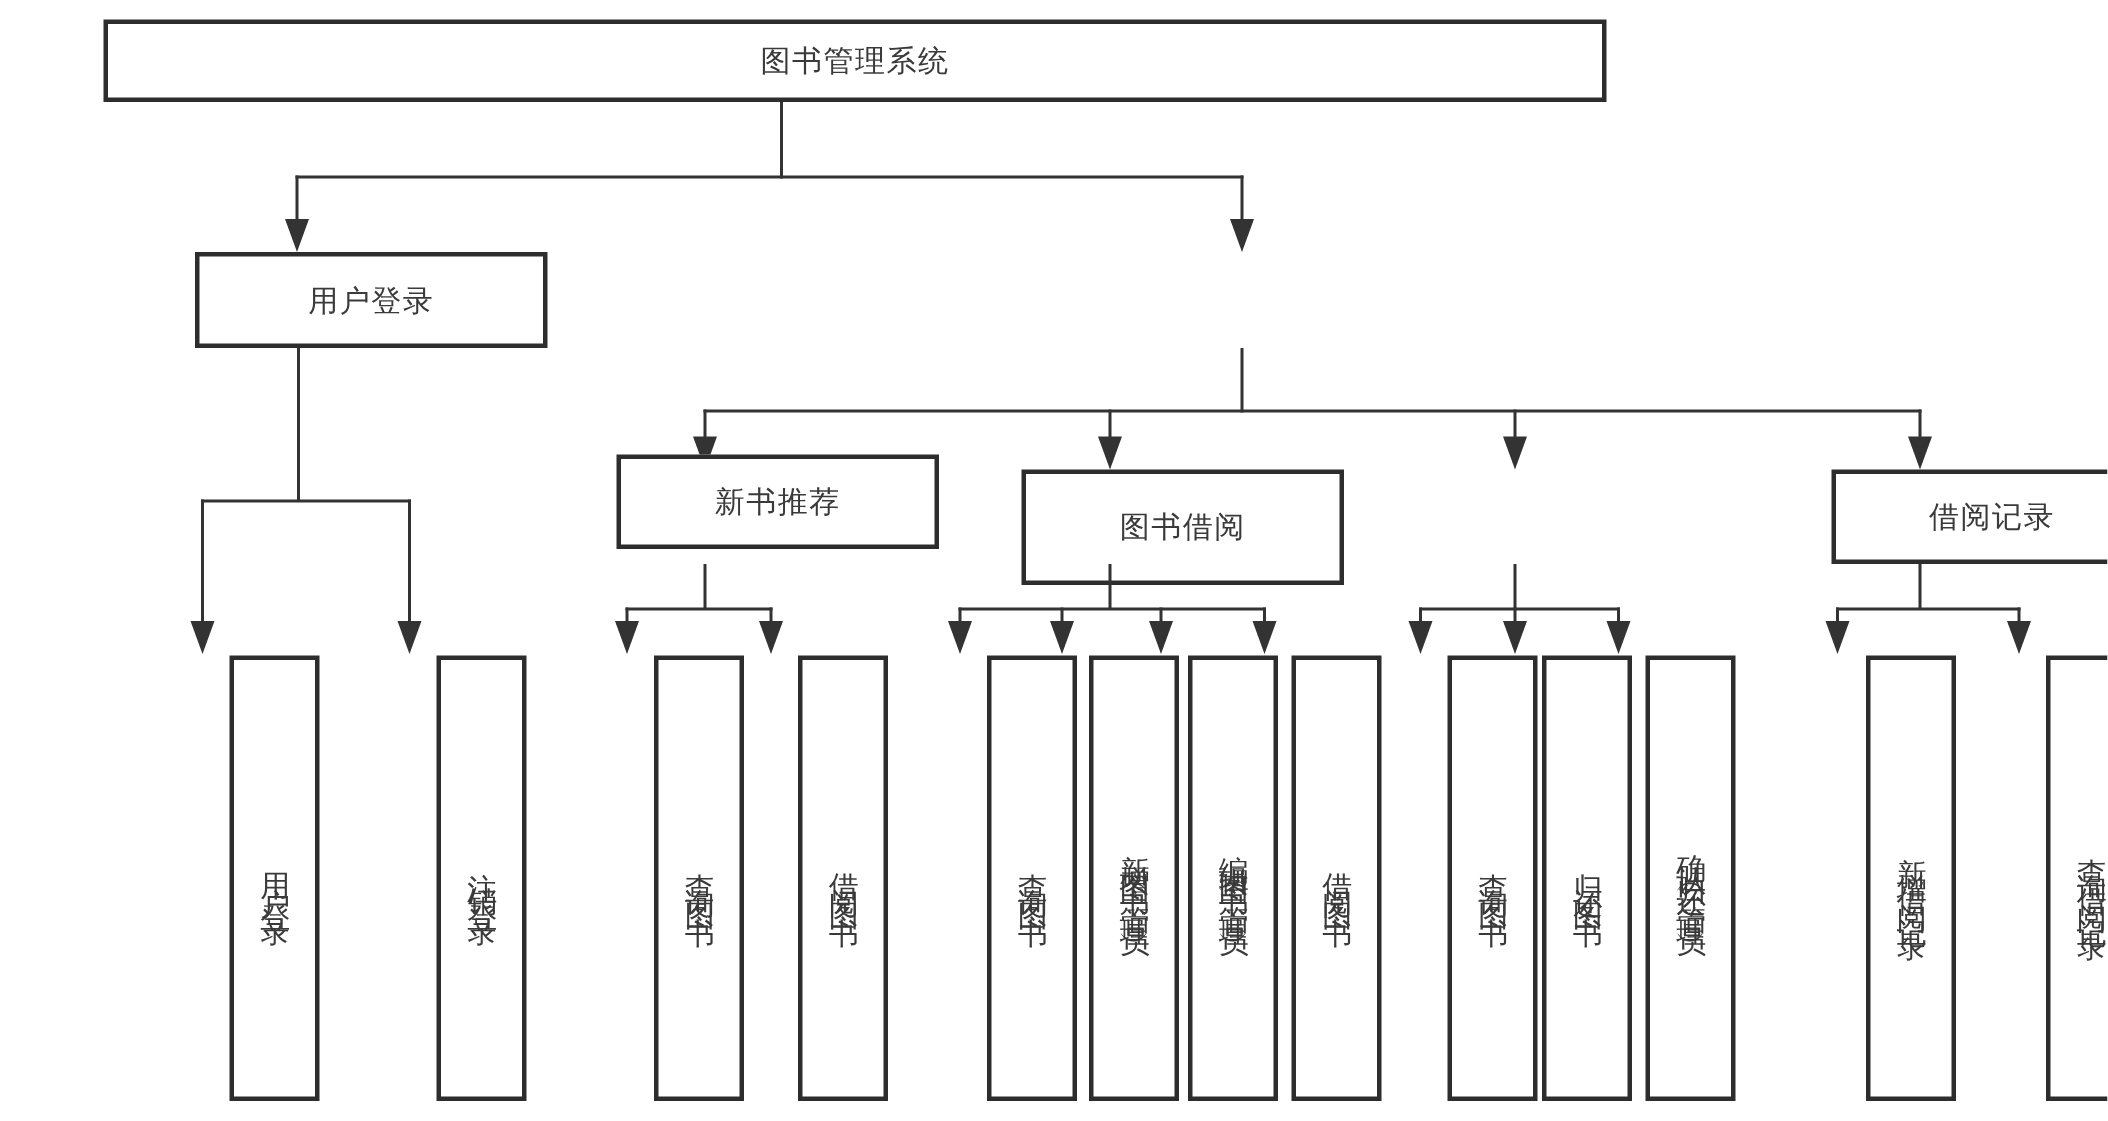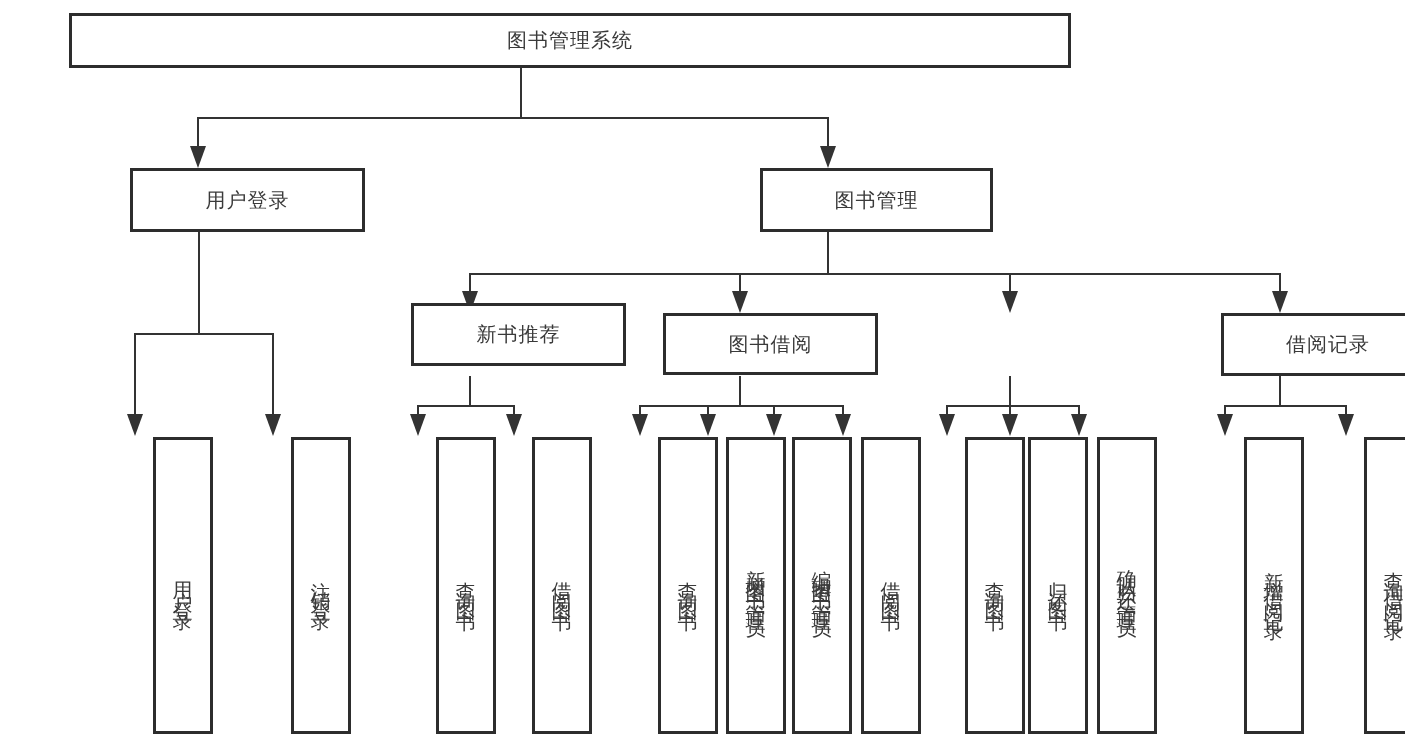--- a/index.html
+++ b/index.html
@@ -71,23 +71,20 @@
   <div class="line" style="left:520px;top:68px;width:2px;height:51px"></div>
   <div class="line" style="left:197px;top:117px;width:632px;height:2px"></div>
   <div class="line" style="left:197px;top:117px;width:2px;height:31px"></div>
   <div class="arrow" style="left:190px;top:146px"></div>
   <div class="line" style="left:827px;top:117px;width:2px;height:31px"></div>
   <div class="arrow" style="left:820px;top:146px"></div>
 
   <div class="box" style="left:82px;top:168px;width:235px;height:64px">
     <span class="hlabel">用户登录</span>
   </div>
-  <div class="box" style="left:712px;top:168px;width:233px;height:64px">
-    <span class="hlabel">图书管理</span>
-  </div>
 
   <div class="line" style="left:198px;top:232px;width:2px;height:102px"></div>
   <div class="line" style="left:134px;top:333px;width:140px;height:2px"></div>
   <div class="line" style="left:134px;top:333px;width:2px;height:81px"></div>
   <div class="arrow" style="left:127px;top:414px"></div>
   <div class="line" style="left:272px;top:333px;width:2px;height:81px"></div>
   <div class="arrow" style="left:265px;top:414px"></div>
 
   <div class="line" style="left:827px;top:232px;width:2px;height:43px"></div>
   <div class="line" style="left:469px;top:273px;width:812px;height:2px"></div>
@@ -96,21 +93,21 @@
   <div class="line" style="left:739px;top:273px;width:2px;height:20px"></div>
   <div class="arrow" style="left:732px;top:291px"></div>
   <div class="line" style="left:1009px;top:273px;width:2px;height:20px"></div>
   <div class="arrow" style="left:1002px;top:291px"></div>
   <div class="line" style="left:1279px;top:273px;width:2px;height:20px"></div>
   <div class="arrow" style="left:1272px;top:291px"></div>
 
   <div class="box" style="left:363px;top:303px;width:215px;height:63px">
     <span class="hlabel">新书推荐</span>
   </div>
-  <div class="box" style="left:615px;top:313px;width:215px;height:62px">
+  <div class="box" style="left:633px;top:313px;width:215px;height:77px">
     <span class="hlabel">图书借阅</span>
   </div>
   <div class="box" style="left:1173px;top:313px;width:214px;height:63px">
     <span class="hlabel">借阅记录</span>
   </div>
 
   <div class="line" style="left:469px;top:376px;width:2px;height:30px"></div>
   <div class="line" style="left:417px;top:405px;width:98px;height:2px"></div>
   <div class="line" style="left:417px;top:405px;width:2px;height:11px"></div>
   <div class="arrow" style="left:410px;top:414px"></div>

